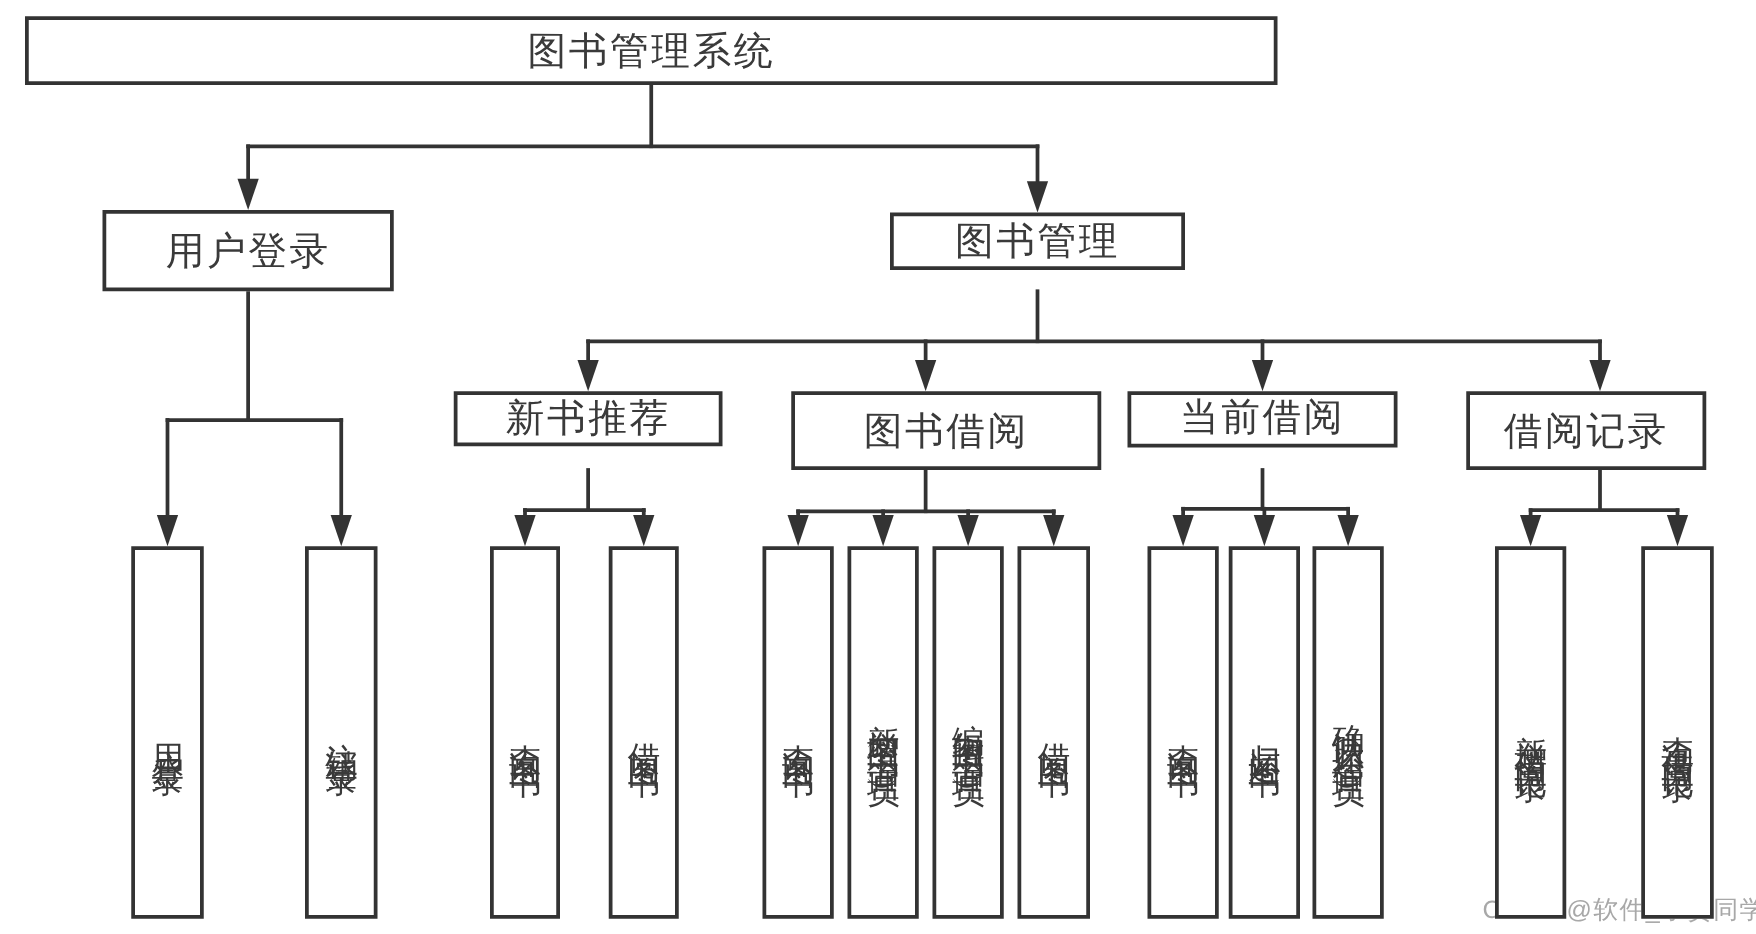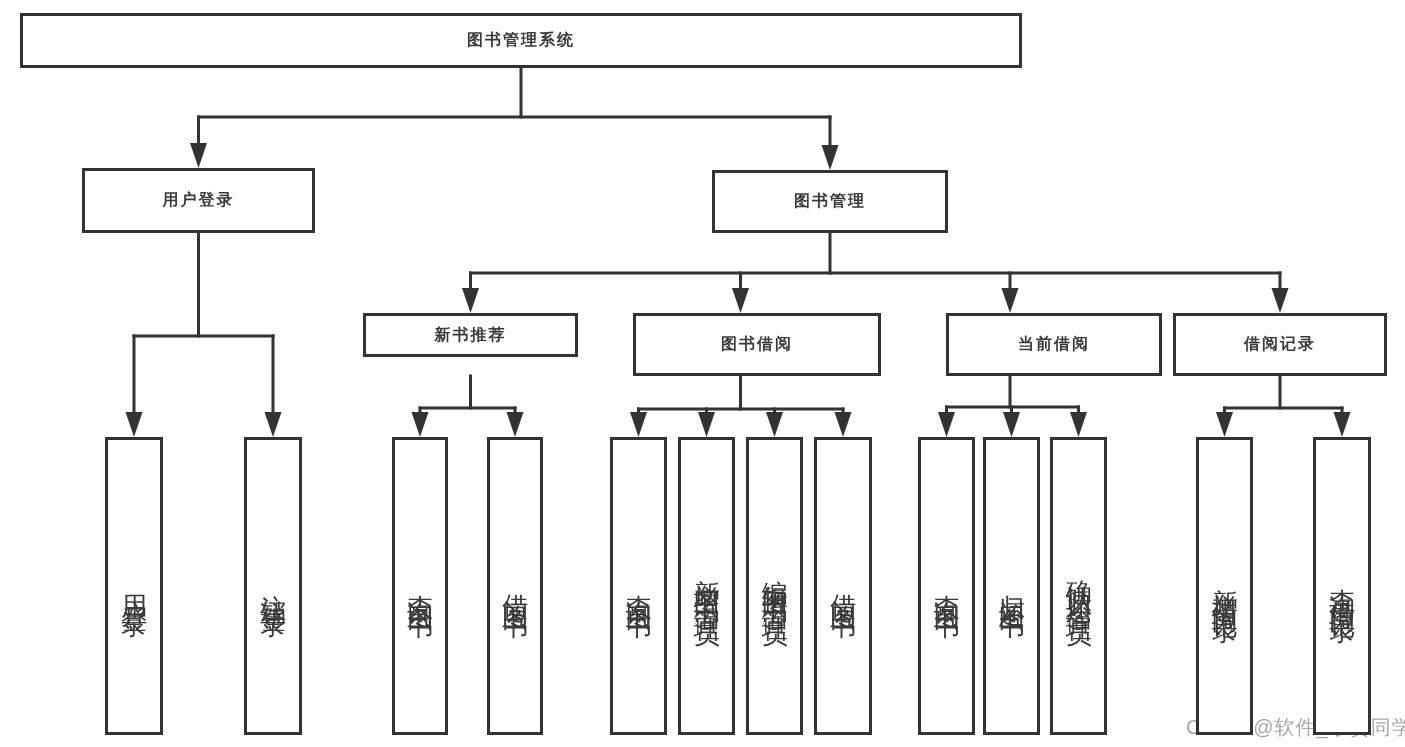--- a/index.html
+++ b/index.html
@@ -7,21 +7,21 @@
   #canvas{position:relative;width:1405px;height:747px;background:var(--bg,#ffffff);overflow:hidden;}
   #edges{position:absolute;left:0;top:0;pointer-events:none;}
   .node{
     position:absolute;
     background:var(--bg,#ffffff);
     border:3px solid var(--line,#333333);
     box-sizing:border-box;
     display:flex;align-items:center;justify-content:center;
     color:var(--text,#3a3a3a);
   }
-  .node.horizontal{font-size:16px;letter-spacing:2px;font-weight:700;}
+  .node.horizontal{font-size:31px;letter-spacing:2px;font-weight:400;}
   .node.vertical .label{
     writing-mode:vertical-rl;
     text-orientation:mixed;
     font-size:26px;
     letter-spacing:6px;
     line-height:1.05;
     white-space:nowrap;
   }
   .watermark{
     position:absolute;
@@ -91,33 +91,33 @@
       <polygon points="1342,437 1333.5,412 1350.5,412" fill="#333333"></polygon>
     </svg>
 
   <div class="watermark">CSDN @软件_小贺同学</div>
 <div class="node horizontal" style="left: 20px; top: 13px; width: 1002px; height: 55px;">
       <span class="label">图书管理系统</span>
     </div>
     <div class="node horizontal" style="left: 82px; top: 168px; width: 233px; height: 65px;">
       <span class="label">用户登录</span>
     </div>
-    <div class="node horizontal" style="left: 712px; top: 170px; width: 236px; height: 63px;">
+    <div class="node horizontal" style="left: 712px; top: 170px; width: 236px; height: 46px;">
       <span class="label">图书管理</span>
     </div>
     <div class="node horizontal" style="left: 363px; top: 313px; width: 215px; height: 44px;">
       <span class="label">新书推荐</span>
     </div>
     <div class="node horizontal" style="left: 633px; top: 313px; width: 248px; height: 63px;">
       <span class="label">图书借阅</span>
     </div>
-    <div class="node horizontal" style="left: 946px; top: 313px; width: 216px; height: 63px;">
+    <div class="node horizontal" style="left: 902px; top: 313px; width: 216px; height: 45px; align-items: flex-end;">
       <span class="label">当前借阅</span>
     </div>
-    <div class="node horizontal" style="left: 1173px; top: 313px; width: 214px; height: 63px;">
+    <div class="node horizontal" style="left: 1173px; top: 313px; width: 192px; height: 63px;">
       <span class="label">借阅记录</span>
     </div>
     <div class="node vertical" style="left: 105px; top: 437px; width: 58px; height: 298px;">
       <span class="label">用户登录</span>
     </div>
     <div class="node vertical" style="left: 244px; top: 437px; width: 58px; height: 298px;">
       <span class="label">注销登录</span>
     </div>
     <div class="node vertical" style="left: 392px; top: 437px; width: 56px; height: 298px;">
       <span class="label">查询图书</span>

